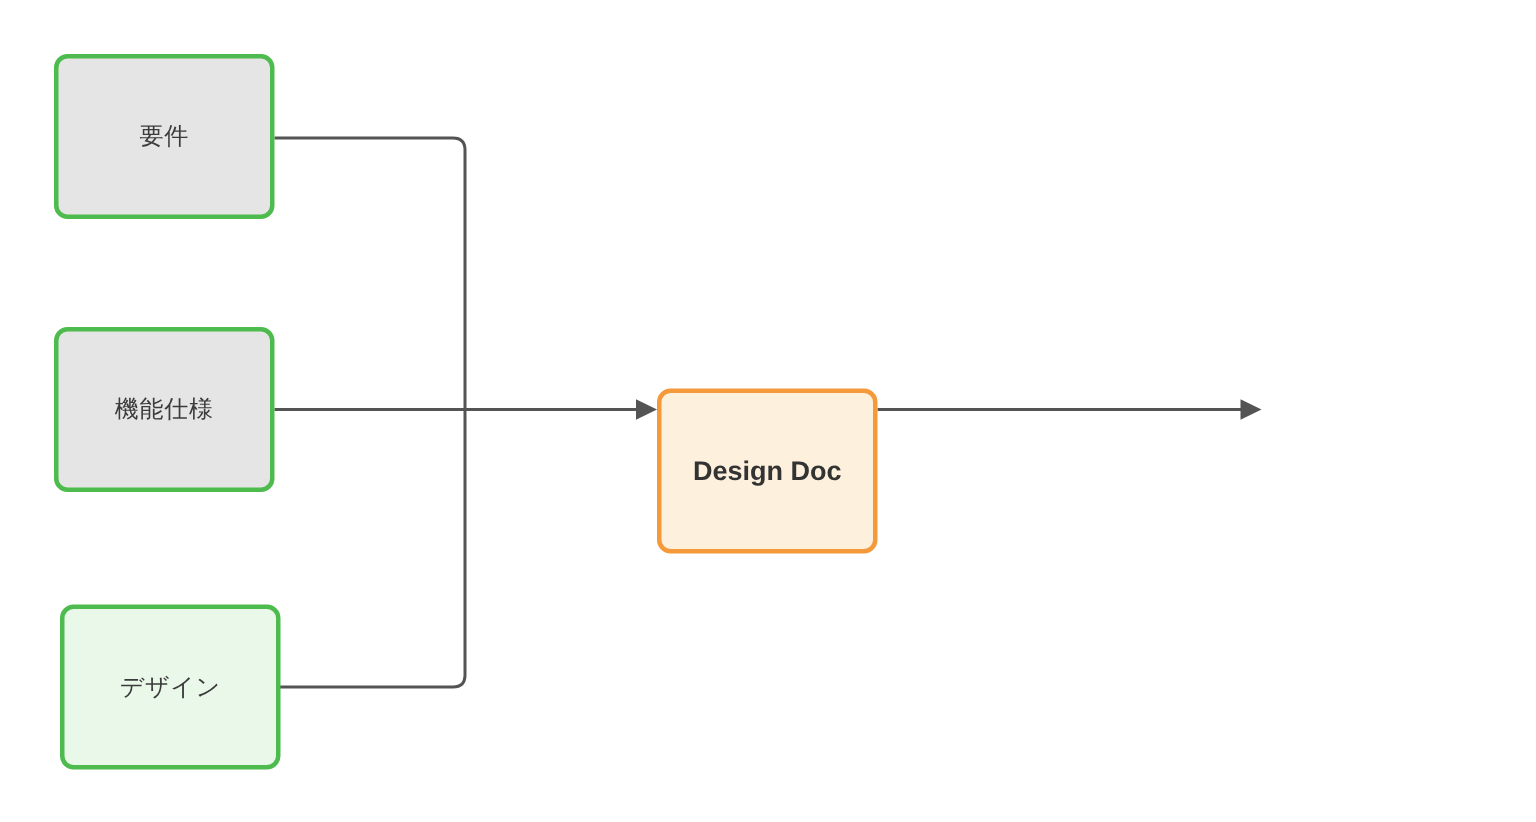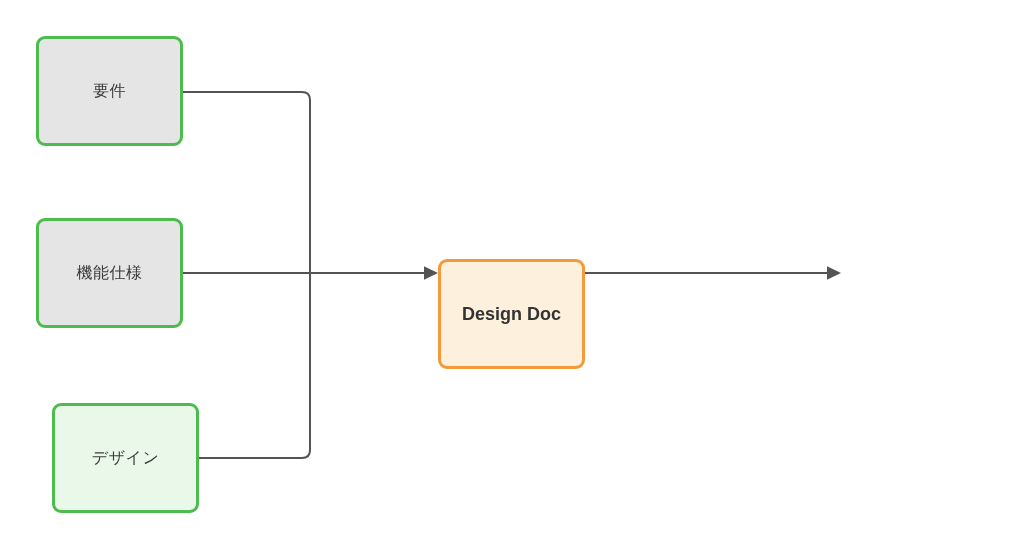--- a/index.html
+++ b/index.html
@@ -41,21 +41,21 @@
     white-space: nowrap;
   }
   .node-label.bold {
     font-weight: bold;
     font-size: 18px;
     color: #333333;
     letter-spacing: 0;
   }
   #node-requirements   { left: 36px;  top: 36px;  }
   #node-functional-spec{ left: 36px;  top: 218px; }
-  #node-design         { left: 52px;  top: 403px; }
+  #node-design         { left: 40px;  top: 403px; }
   #node-design-doc     { left: 438px; top: 218px; margin-top: 41px; }
   #node-implementation { left: 841px; top: 218px; }
 </style>
 </head>
 <body>
 
 <div class="canvas">
 
   <svg class="edges-svg" viewBox="0 0 1024 548" xmlns="http://www.w3.org/2000/svg">
 

